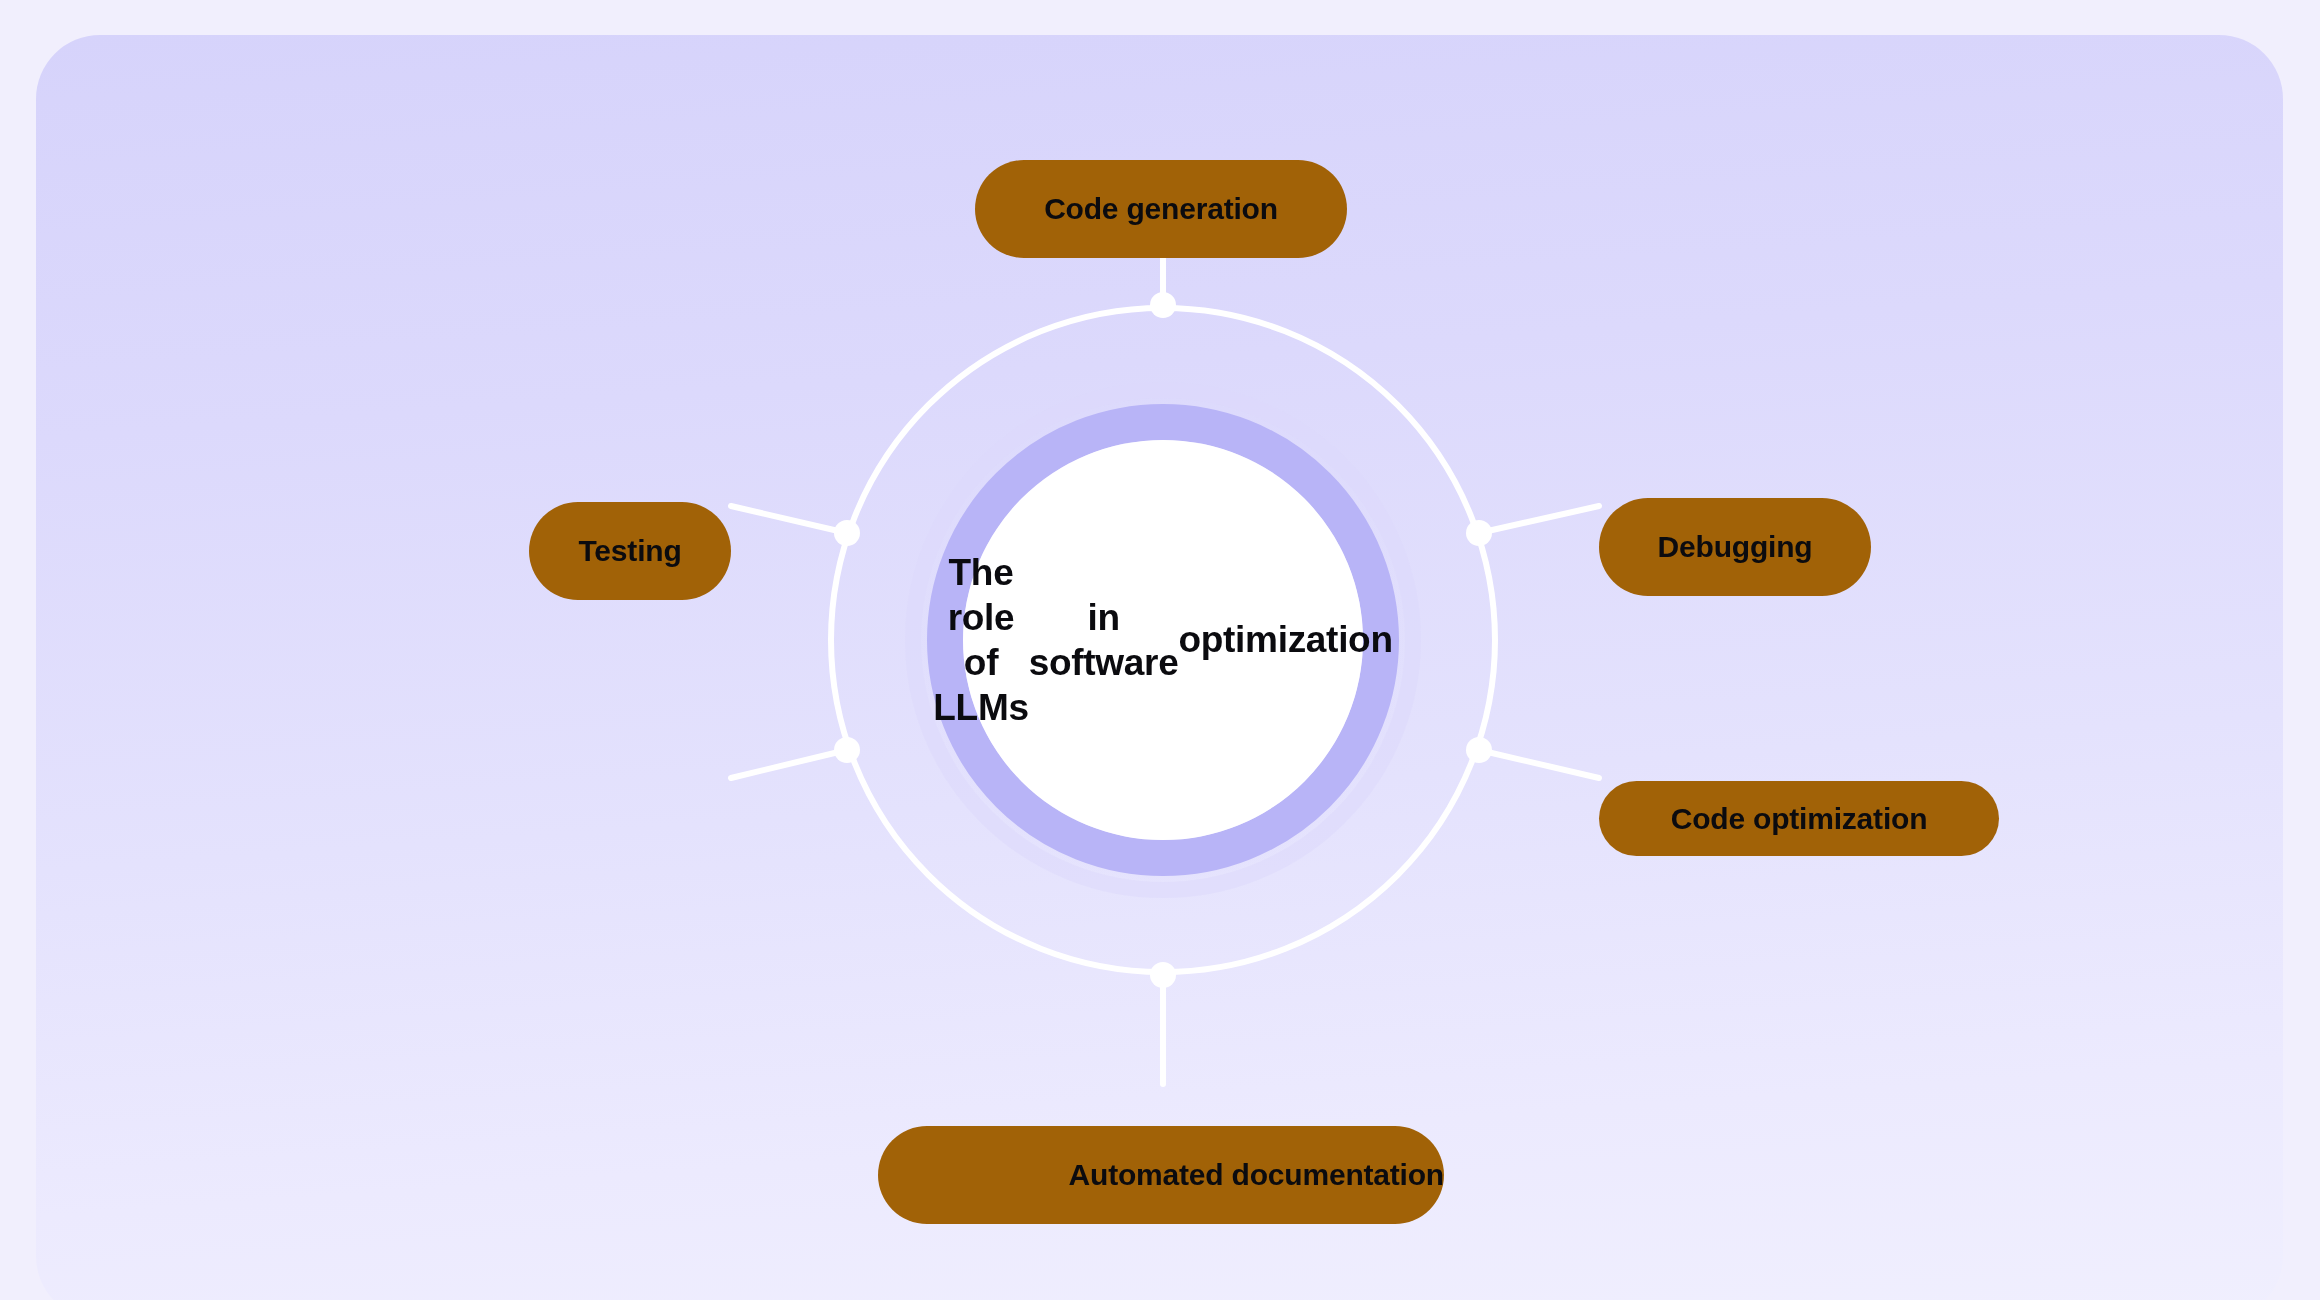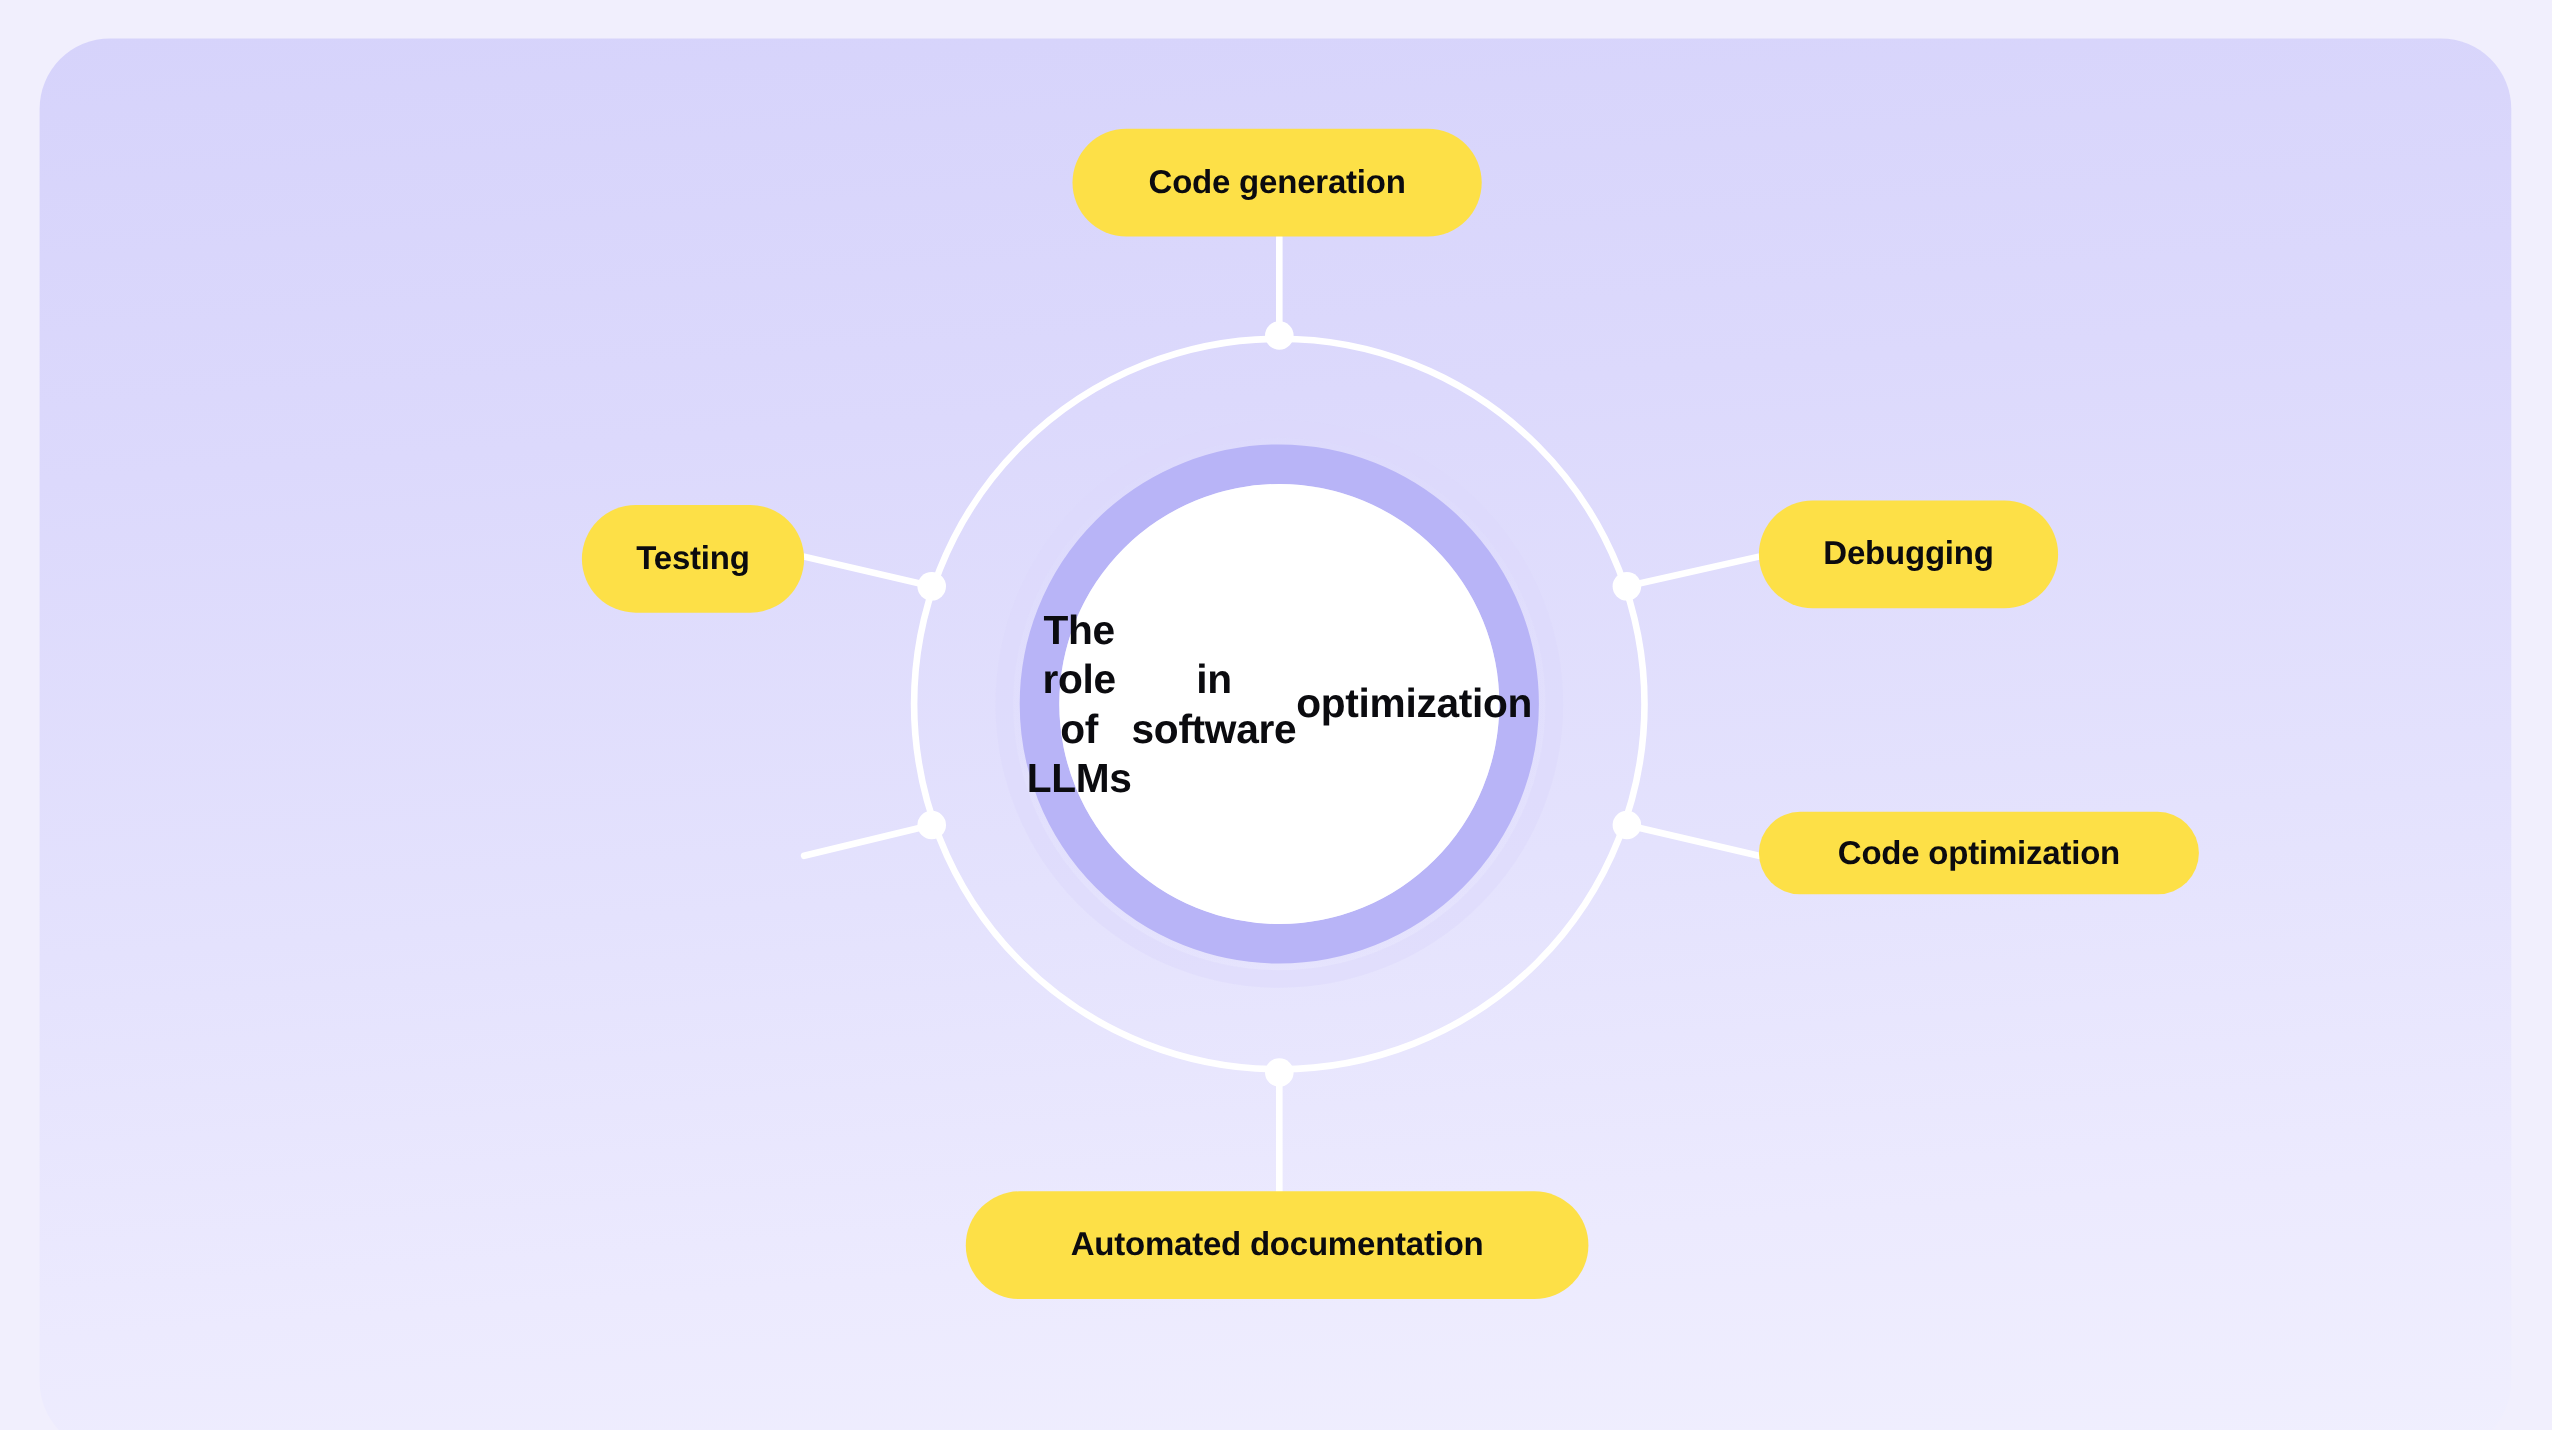--- a/index.html
+++ b/index.html
@@ -41,41 +41,42 @@
     width: 2320px;
     height: 1300px;
   }
 
   
   .pill {
     position: absolute;
     display: flex;
     align-items: center;
     justify-content: center;
-    background: #fde047;
+    background: #a16207;
     color: #0b0b0f;
     font-family: "Liberation Sans", sans-serif;
     font-weight: bold;
     font-size: 30px;
     letter-spacing: -0.2px;
     white-space: nowrap;
     box-sizing: border-box;
+    margin-top: 43px;
   }
 
   .pill-label {
     pointer-events: none;
   }
 
   
   #pill-code-generation  { left: 975px;  top: 117px;  width: 372px; height: 98px;  border-radius: 49px; }
   #pill-testing          { left: 529px;  top: 459px;  width: 202px; height: 98px;  border-radius: 49px; }
   #pill-debugging        { left: 1599px; top: 455px;  width: 272px; height: 98px;  border-radius: 49px; }
   #pill-skill            { left: 319px;  top: 738px;  width: 412px; height: 98px;  border-radius: 49px; }
   #pill-code-opt         { left: 1599px; top: 738px;  width: 400px; height: 75px;  border-radius: 49px; }
-  #pill-auto-doc         { left: 878px;  top: 1083px; width: 566px; height: 98px;  border-radius: 49px; }
+  #pill-auto-doc         { left: 878px;  top: 1083px; width: 566px; height: 98px;  border-radius: 49px; justify-content: flex-end; }
 
   
   #hub-text {
     position: absolute;
     left: 963px;
     top: 540px;
     width: 400px;
     height: 200px;
     display: flex;
     flex-direction: row;

